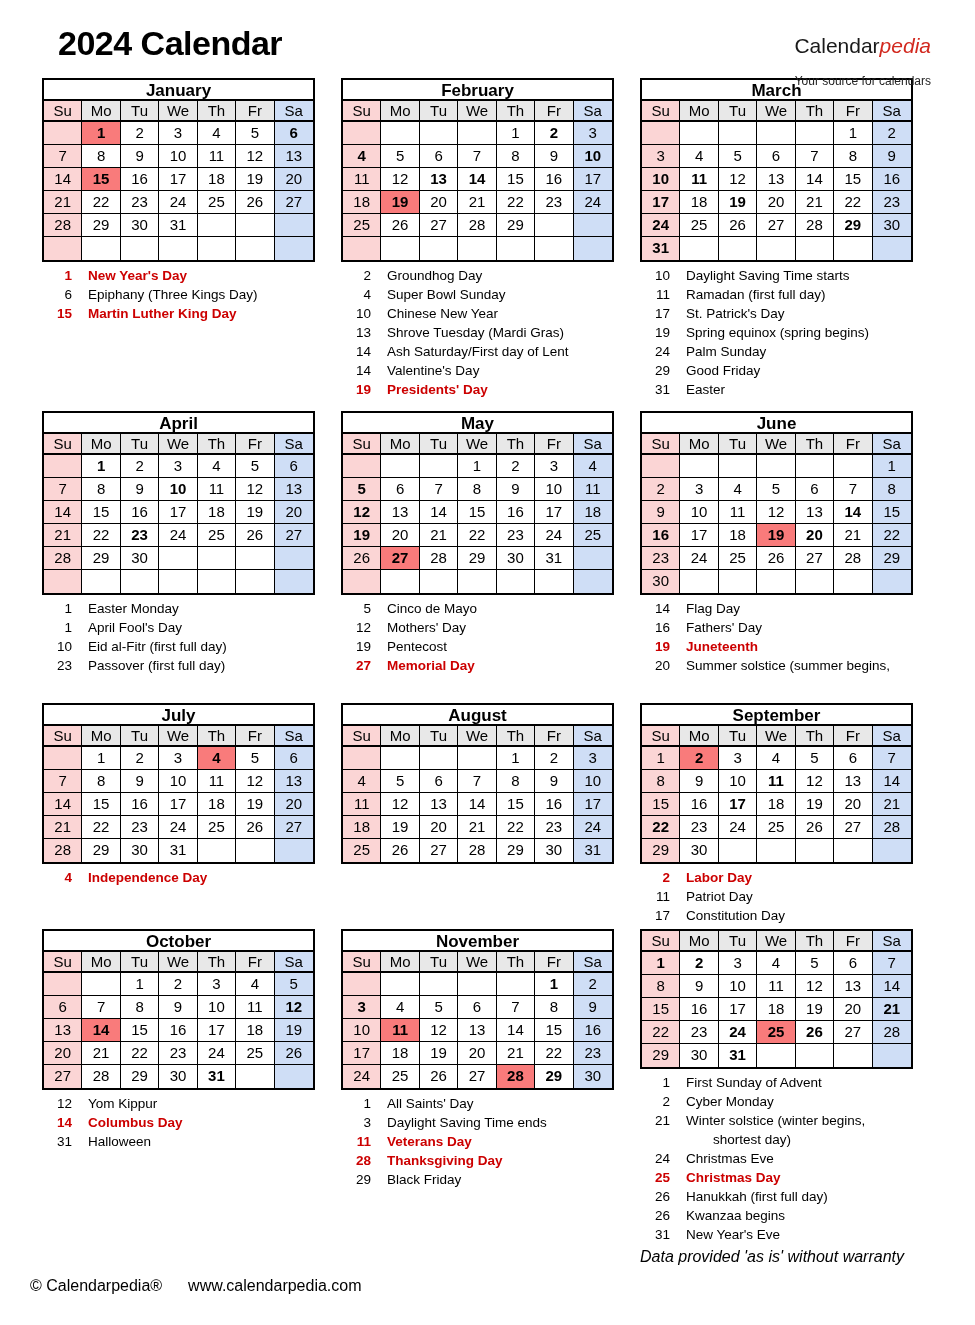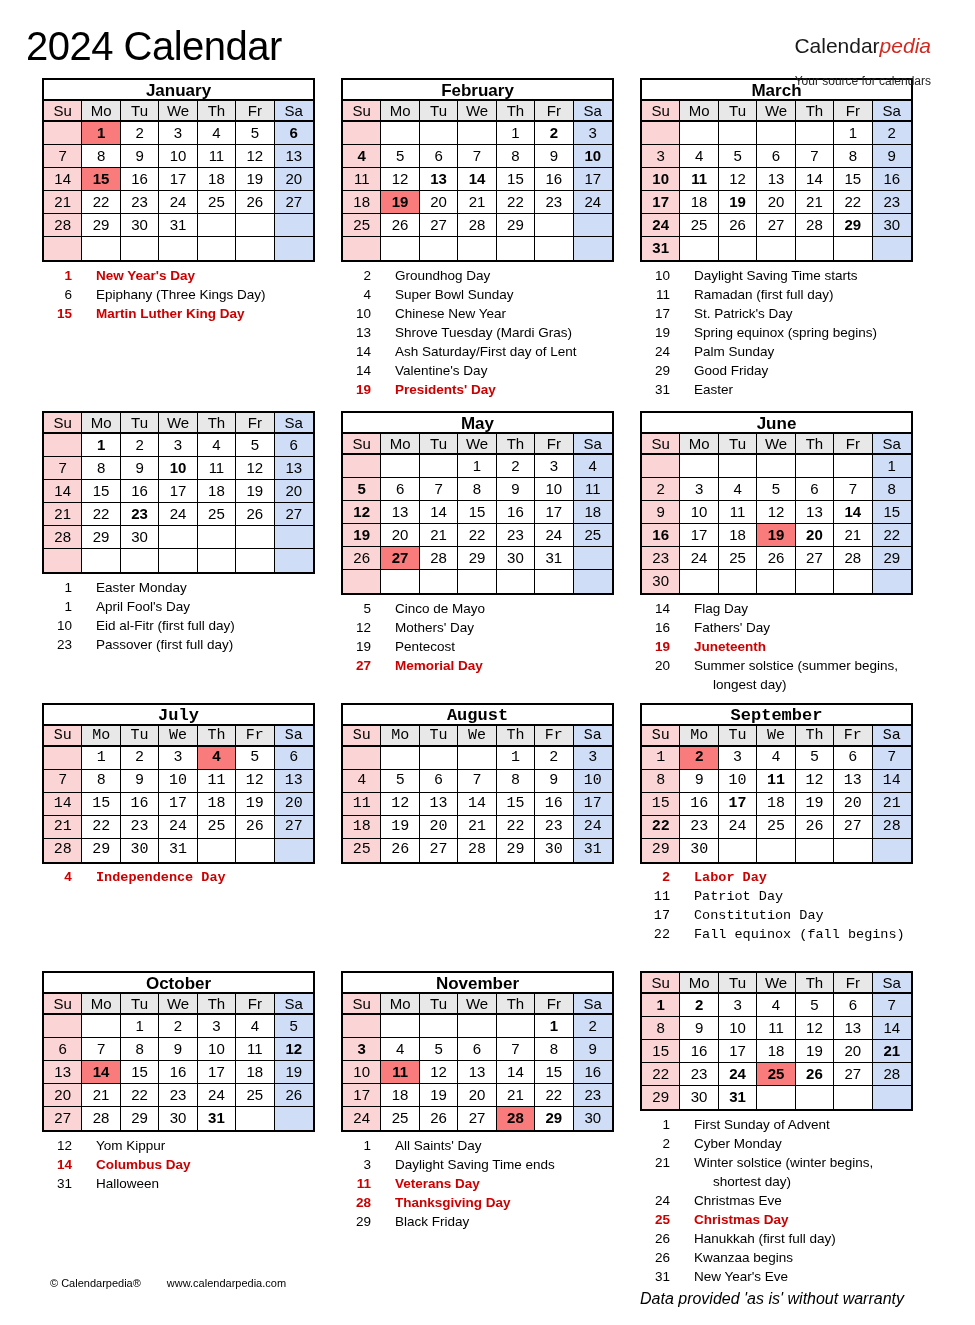--- a/index.html
+++ b/index.html
@@ -2,21 +2,21 @@
 <html><head>
 <meta charset="utf-8">
 <style>
   * { margin:0; padding:0; box-sizing:border-box; }
   html,body { background:#fff; }
   body { font-family:"Liberation Sans", sans-serif; color:#000; }
   .page { position:relative; width:975px; height:1325px; background:#fff; overflow:hidden; }
 
   
   .hdr-area { position:relative; height:78px; }
-  .page-title { position:absolute; left:26px; top:24px; font-size:40px; font-weight:normal; letter-spacing:-0.5px; }
+  .page-title { position:absolute; left:58px; top:24px; font-size:34px; font-weight:bold; letter-spacing:-0.5px; }
   .logo { position:absolute; right:44px; top:34px; text-align:right; }
   .logo-line { font-size:21px; color:#1a1a1a; }
   .logo-red { color:#d2281e; font-weight:normal; font-style:italic; }
   .logo-tag { font-size:12px; color:#222; margin-top:16px; }
 
   
   .band { display:flex; gap:26px; margin-left:42px; }
   .month { width:273px; }
 
   .mtable { border:2px solid #000; }
@@ -31,27 +31,27 @@
   .mgrid .last-row { border-bottom:none; }
   .sun { background:#fbd5d5; }
   .sat { background:#cfdef6; }
   .hl  { background:#f97b7b !important; font-weight:bold; }
   .b   { font-weight:bold; }
 
   
   .events { margin-top:4px; }
   .evt { display:flex; height:19px; line-height:19px; font-size:13.5px; }
   .evt-num { width:30px; text-align:right; flex:none; }
-  .evt-name { margin-left:24px; white-space:nowrap; }
+  .evt-name { margin-left:16px; white-space:nowrap; }
   .evt.red { color:#cc0000; font-weight:bold; }
   .evt.wrap .evt-name { margin-left:73px; }
   .disclaimer { font-size:16px; text-align:left; margin-top:4px; color:#000;font-style:italic; }
 
   
-  .footer { position:absolute; left:50px; top:1277px; font-size:11px; }
+  .footer { position:absolute; left:30px; top:1277px; font-size:16px; }
   .footer span { margin-right:26px; }
 </style>
 </head>
 <body>
 
 <div class="page">
 
   <div class="hdr-area">
     <div class="page-title">2024 Calendar</div>
     <div class="logo">
@@ -301,20 +301,21 @@
             <div class="evt">
               <span class="evt-num">31</span>
               <span class="evt-name">Easter</span>
             </div>
           </div>
         </div>
       </div>
       <div class="band" style="height: 292px;">
         <div class="month">
           <div class="mtable">
+            <div class="mtitle">April</div>
             <div class="mgrid">
               <div class="cell hcell sun">Su</div>
               <div class="cell hcell">Mo</div>
               <div class="cell hcell">Tu</div>
               <div class="cell hcell">We</div>
               <div class="cell hcell">Th</div>
               <div class="cell hcell">Fr</div>
               <div class="cell hcell sat">Sa</div>
               <div class="cell dcell sun"></div>
               <div class="cell dcell b">1</div>
@@ -518,27 +519,24 @@
               <span class="evt-name">Fathers' Day</span>
             </div>
             <div class="evt red">
               <span class="evt-num">19</span>
               <span class="evt-name">Juneteenth</span>
             </div>
             <div class="evt">
               <span class="evt-num">20</span>
               <span class="evt-name">Summer solstice (summer begins,</span>
             </div>
-            <div class="evt wrap">
-              <span class="evt-name">longest day)</span>
-            </div>
           </div>
         </div>
       </div>
-      <div class="band" style="height: 268px; font-family: Liberation Mono, monospace;">
+      <div class="band" style="height: 226px;">
         <div class="month">
           <div class="mtable">
             <div class="mtitle">July</div>
             <div class="mgrid">
               <div class="cell hcell sun">Su</div>
               <div class="cell hcell">Mo</div>
               <div class="cell hcell">Tu</div>
               <div class="cell hcell">We</div>
               <div class="cell hcell">Th</div>
               <div class="cell hcell">Fr</div>

